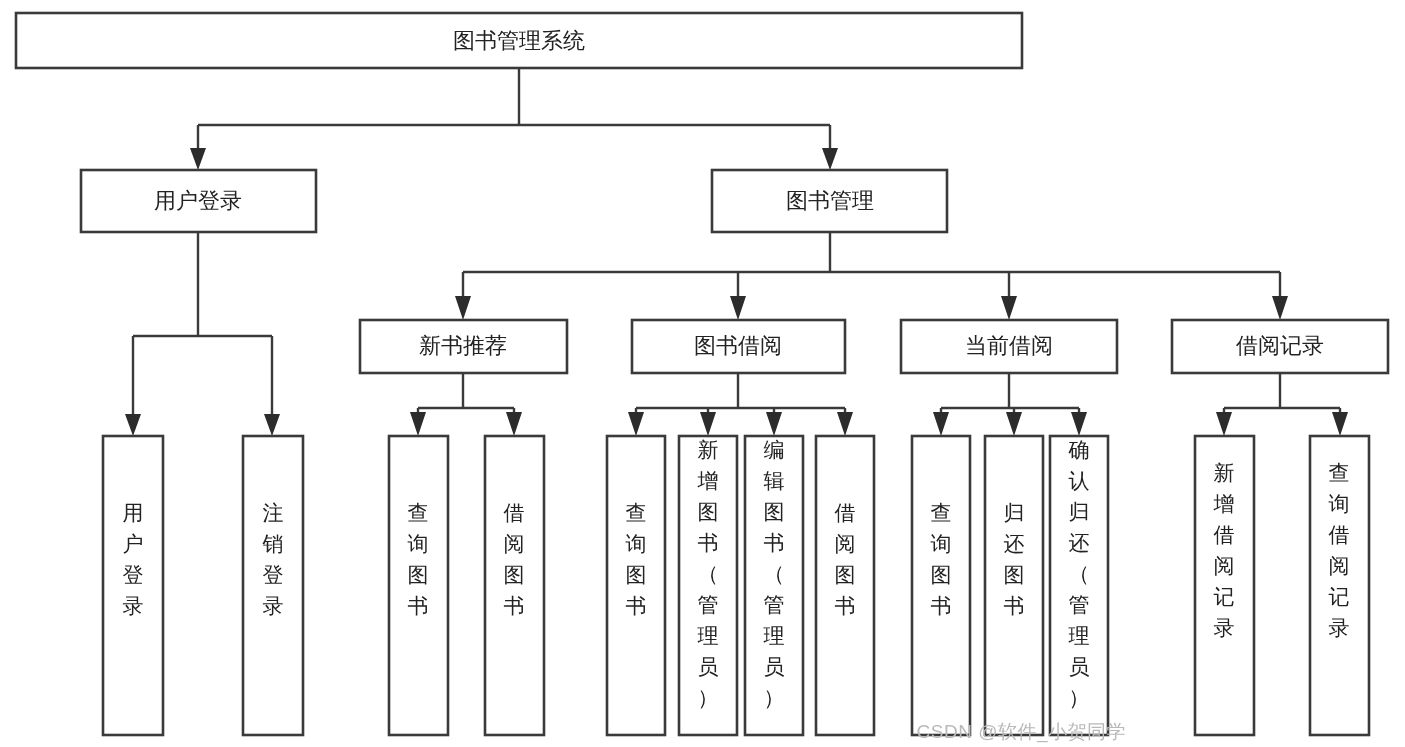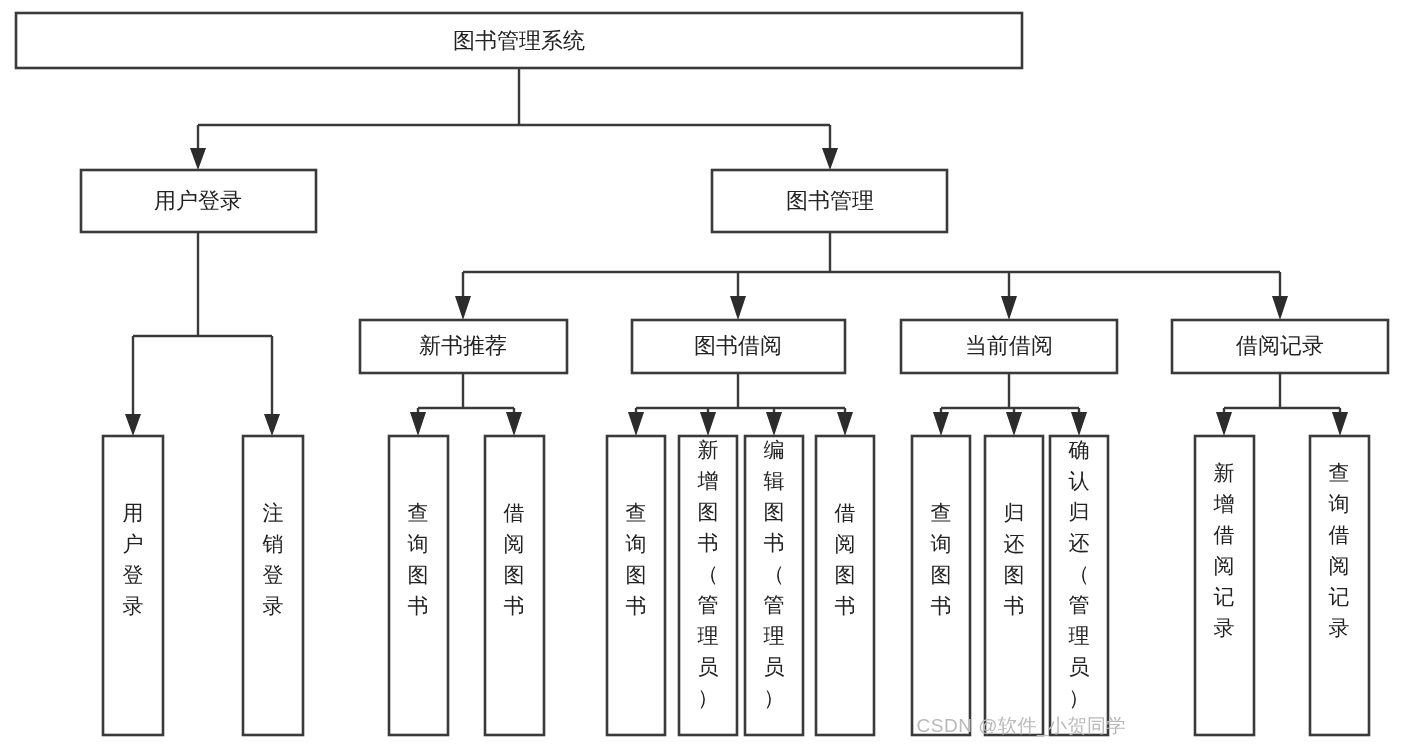--- a/index.html
+++ b/index.html
@@ -51,21 +51,21 @@
   }
   .node-label-v {
     font-family: "Liberation Sans", "DejaVu Sans", sans-serif;
     font-size: 21px;
     fill: #222222;
     text-anchor: middle;
   }
   .watermark-text {
     position: absolute;
     right: 8px;
-    bottom: 8px;
+    bottom: 2px;
     font-family: "Liberation Sans", "DejaVu Sans", sans-serif;
     font-size: 19px;
     color: #b9b9b9;
     letter-spacing: 0.5px;
     white-space: nowrap;
     pointer-events: none;
   }
 </style>
 </head>
 <body>

